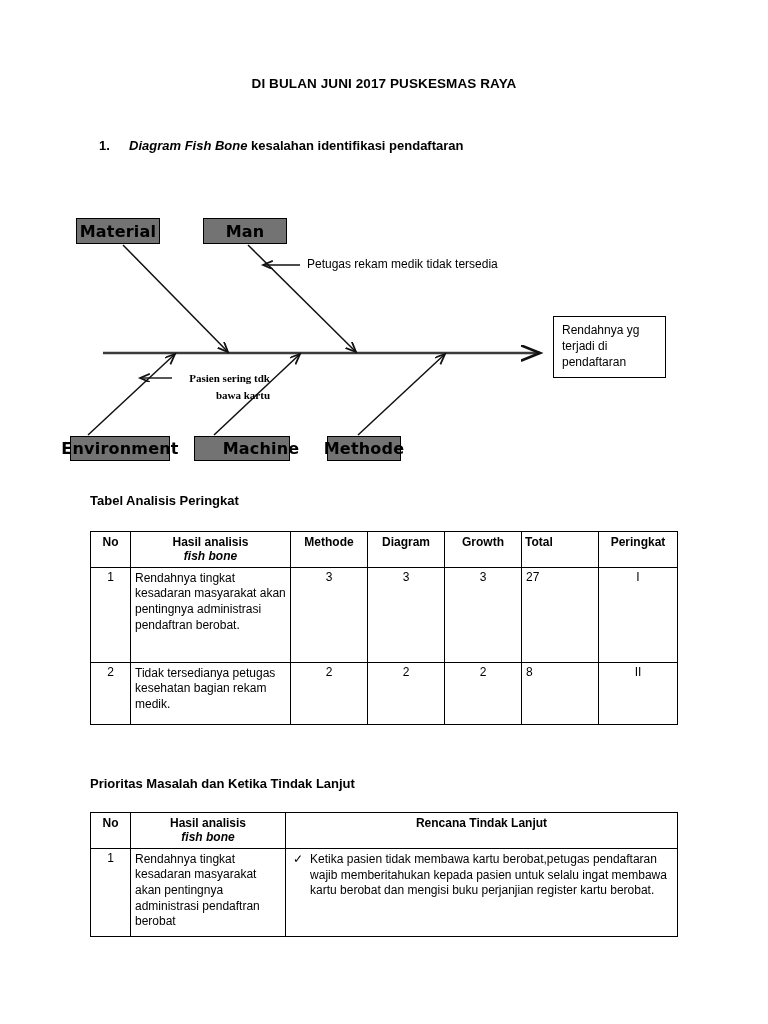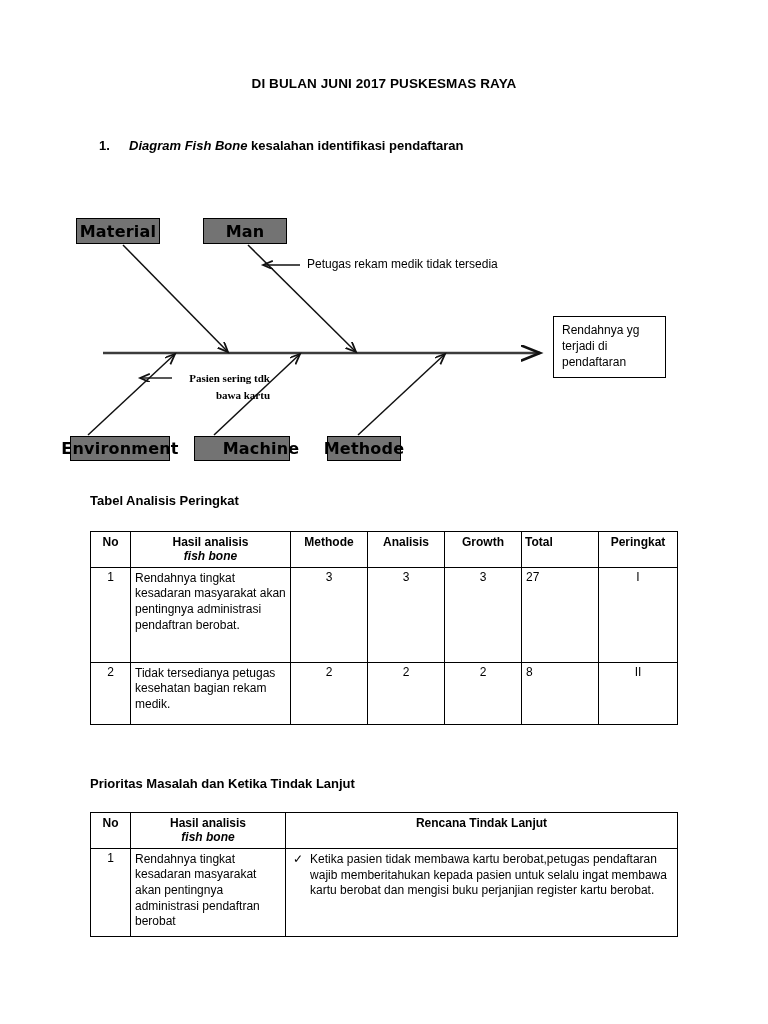--- a/index.html
+++ b/index.html
@@ -226,21 +226,21 @@
 
   <table class="doc-table t1">
     <thead>
       <tr>
         <th class="c-no">No</th>
         <th class="c-hasil">
           <span>Hasil analisis</span>
           <span class="italic-line">fish bone</span>
         </th>
         <th class="c-num">Methode</th>
-        <th class="c-num">Analisis</th>
+        <th class="c-num">Diagram</th>
         <th class="c-num">Growth</th>
         <th class="c-total">Total</th>
         <th class="c-per">Peringkat</th>
       </tr>
     </thead>
     <tbody>
       <tr class="r1">
         <td class="c-no">1</td>
         <td class="c-hasil cell-text">Rendahnya tingkat kesadaran masyarakat akan pentingnya administrasi pendaftran berobat.</td>
         <td class="c-num">3</td>

